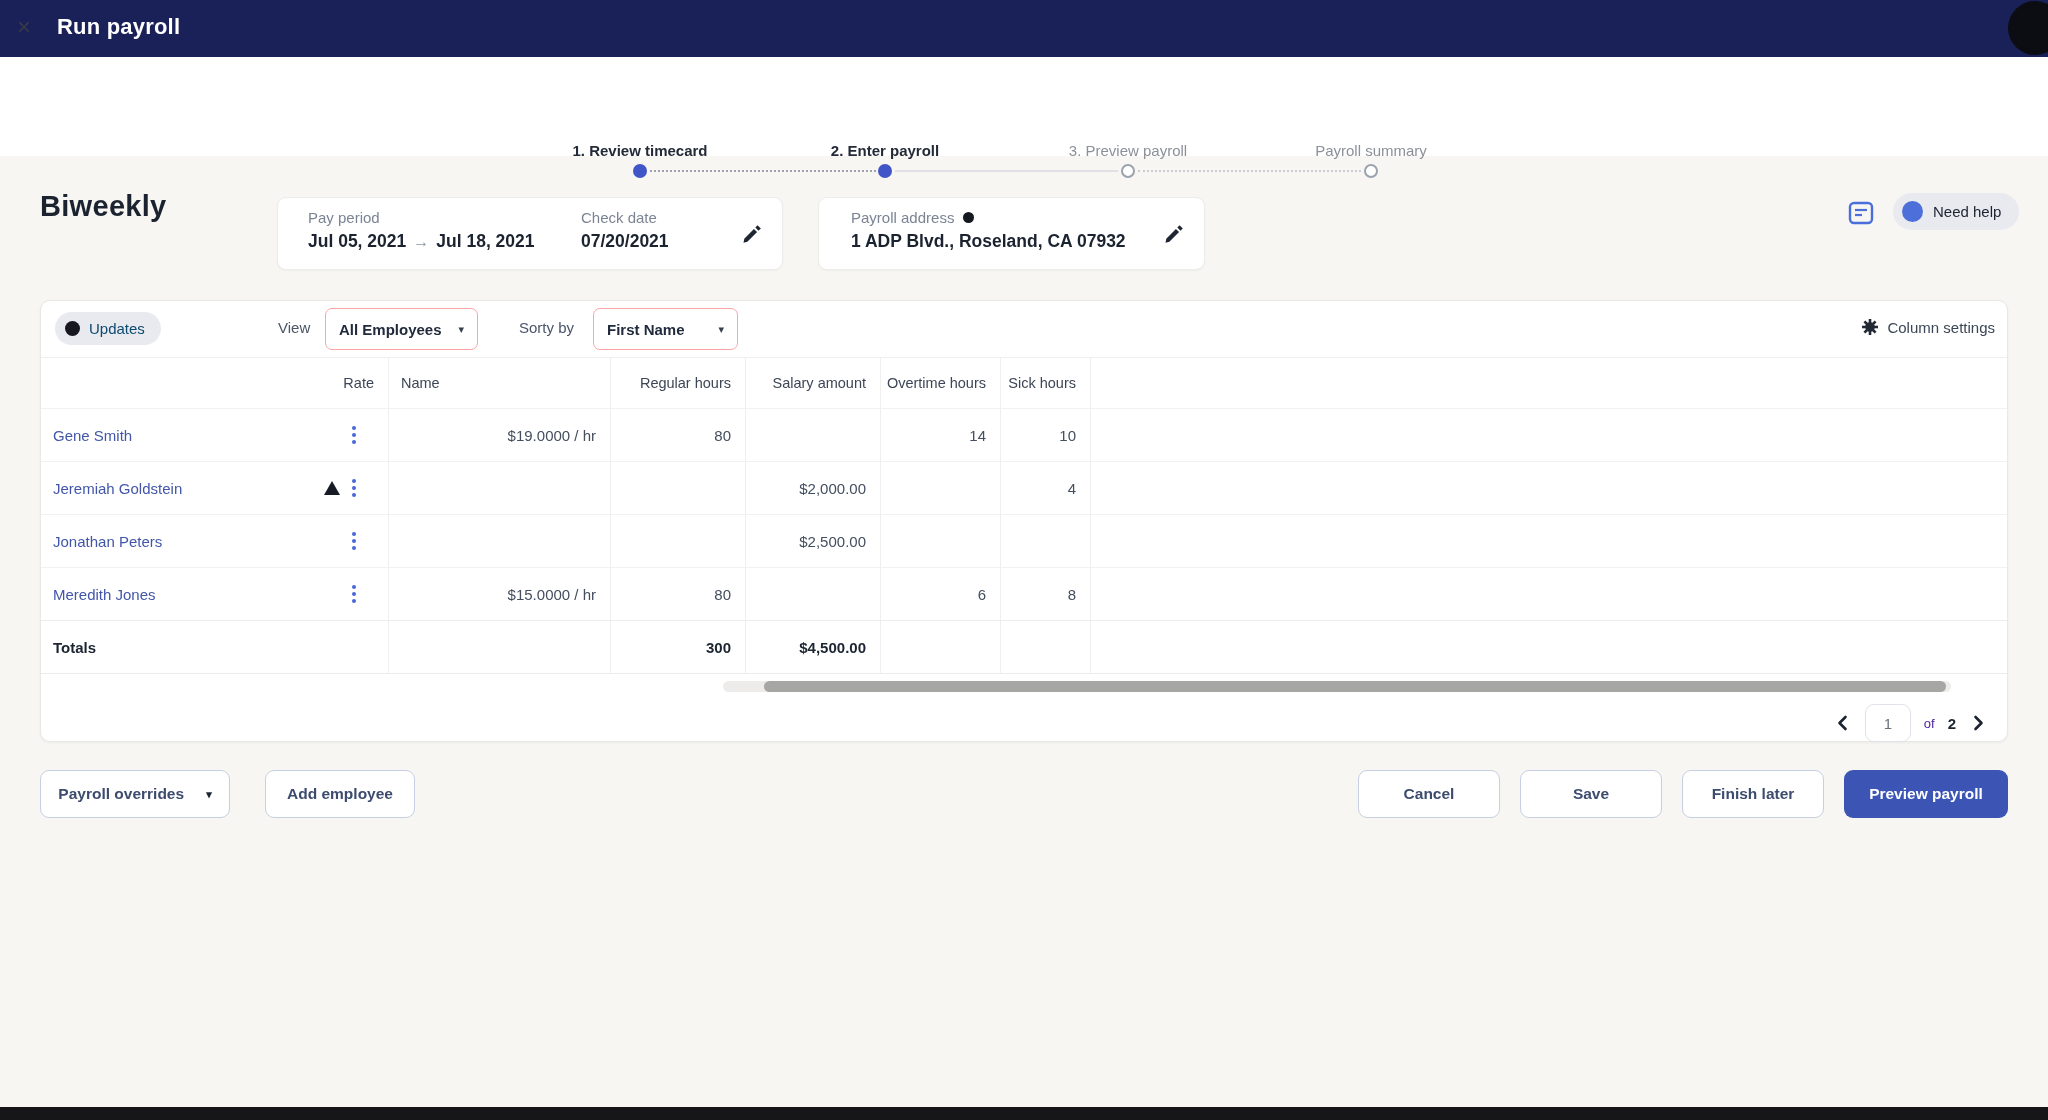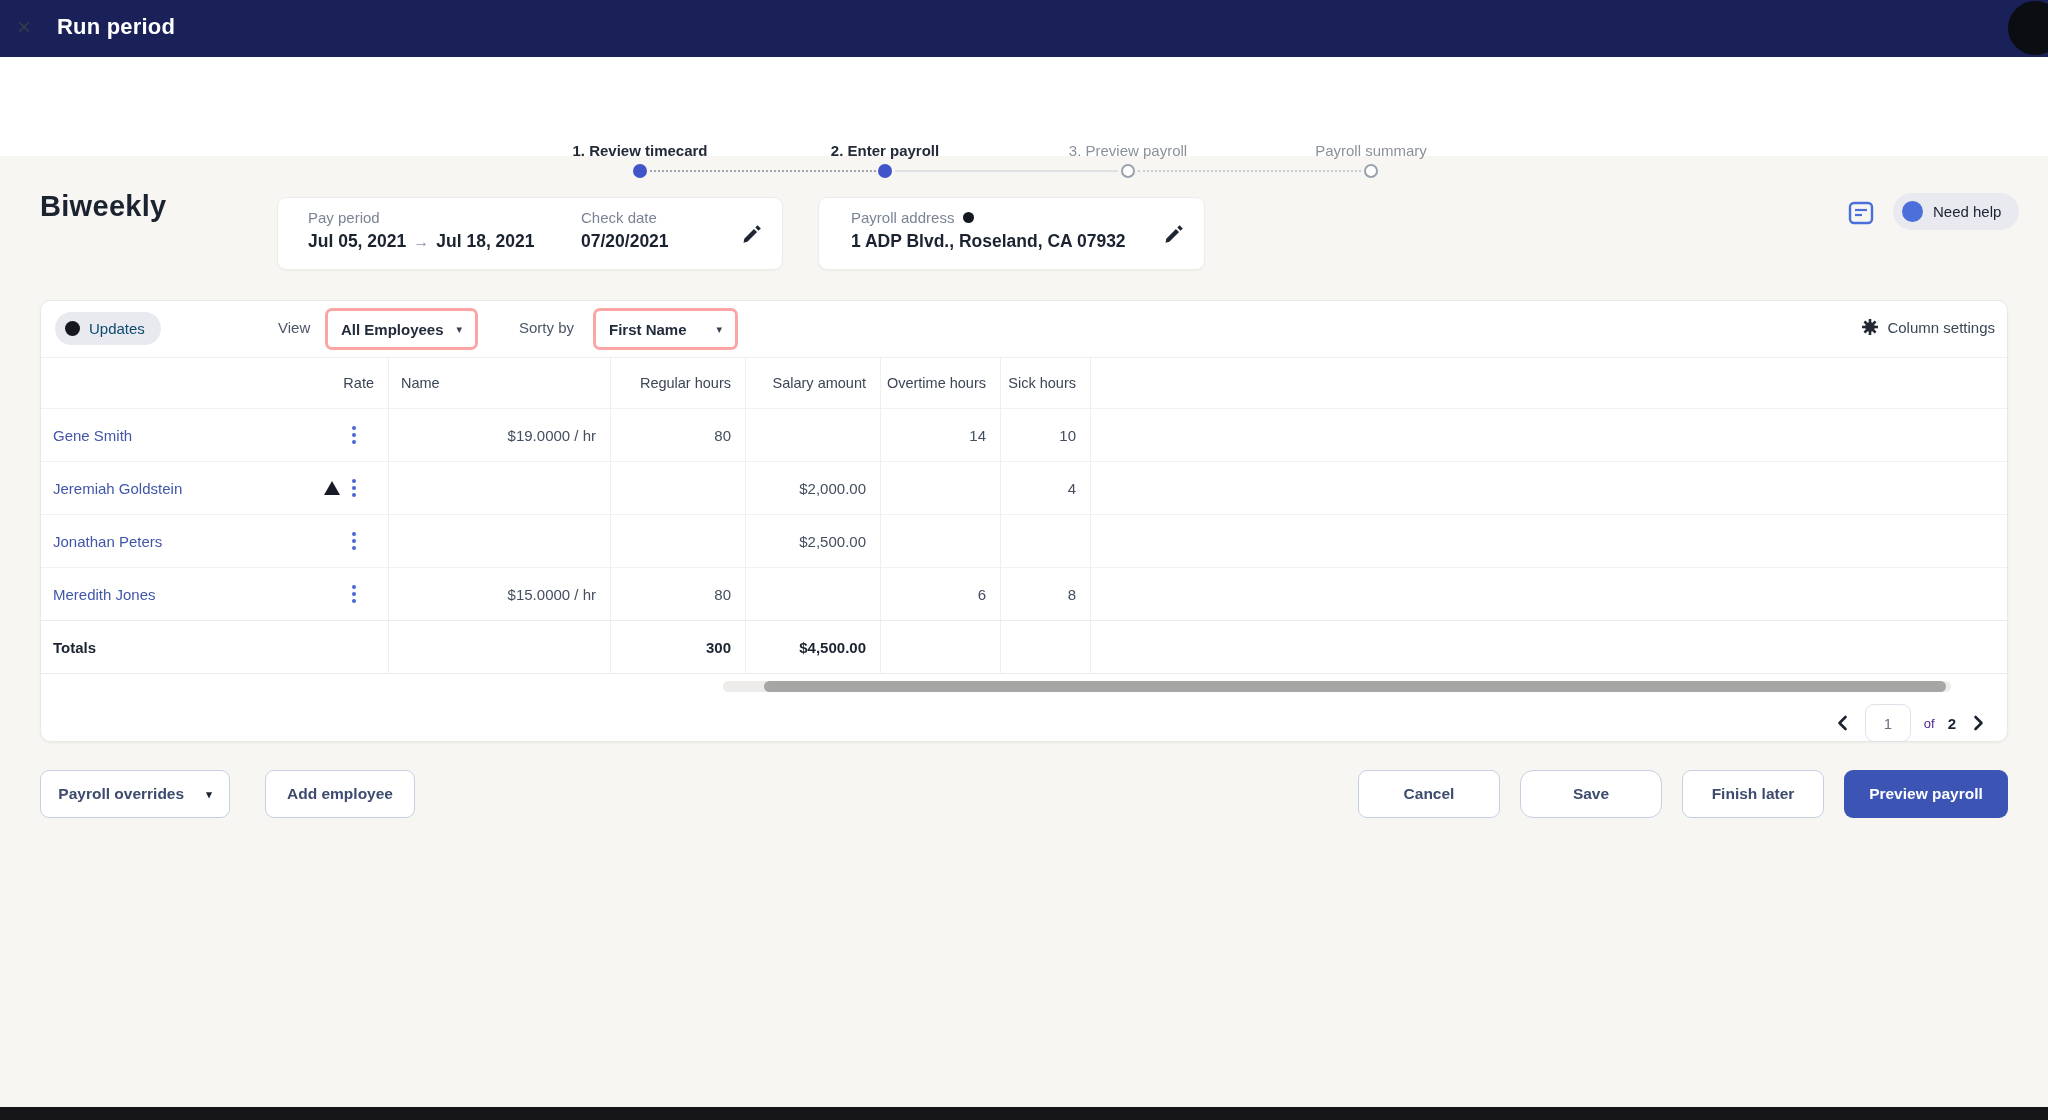--- a/index.html
+++ b/index.html
@@ -49,21 +49,21 @@
   .table-card{position:absolute;left:40px;top:300px;width:1968px;height:442px;background:#fff;
               border:1px solid #e8e8e6;border-radius:10px;box-shadow:0 1px 3px rgba(0,0,0,.05);box-sizing:border-box;}
   .controls{position:relative;height:56px;}
   .updates-pill{position:absolute;left:14px;top:11px;height:33px;padding:0 16px 0 10px;border-radius:17px;
                 background:#e8eaef;display:flex;align-items:center;gap:9px;}
   .updates-dot{width:15px;height:15px;border-radius:50%;background:#15181e;}
   .updates-text{font-size:15px;color:#0c4a6e;}
   .ctl-label{position:absolute;top:18px;font-size:15px;color:#4a5568;}
   .lbl-view{left:237px;}
   .lbl-sort{left:478px;}
-  .dropdown{position:absolute;top:7px;height:42px;border:3px solid #fca5a5;border-radius:7px;background:#fff;
+  .dropdown{position:absolute;top:7px;height:42px;border:1px solid #fca5a5;border-radius:7px;background:#fff;
             display:flex;align-items:center;justify-content:space-between;padding:0 13px;box-sizing:border-box;cursor:pointer;}
   .dd-view{left:284px;width:153px;}
   .dd-sort{left:552px;width:145px;}
   .dd-value{font-size:15px;font-weight:600;color:#222b3c;white-space:nowrap;}
   .caret{font-size:11px;color:#38404f;margin-left:8px;}
   .col-settings{position:absolute;right:12px;top:17px;display:flex;align-items:center;gap:8px;cursor:pointer;}
   .col-settings-text{font-size:15px;color:#3b4656;}
 
   
   .grid-row{display:grid;grid-template-columns:348px 222px 135px 135px 120px 90px 1fr;}
@@ -95,35 +95,35 @@
   .of-label{font-size:13px;color:#4c1d95;}
   .total-pages{font-size:15px;font-weight:bold;color:#1b2430;}
 
   
   .btn{position:absolute;top:770px;height:48px;border-radius:9px;border:1.5px solid #c6d0e2;background:#fff;
        color:#3c4b6e;font-weight:bold;font-size:15.5px;display:flex;align-items:center;justify-content:center;
        box-sizing:border-box;cursor:pointer;gap:22px;}
   .btn-overrides{left:40px;width:190px;}
   .btn-add{left:265px;width:150px;}
   .btn-cancel{left:1358px;width:142px;}
-  .btn-save{left:1520px;width:142px;border-radius:13px;}
+  .btn-save{left:1520px;width:142px;}
   .btn-finish{left:1682px;width:142px;}
   .btn-preview{left:1844px;width:164px;background:#3c55b5;border:none;color:#ffffff;}
   .btn .caret{color:#1b2430;margin-left:0;}
 
   .bottom-strip{position:absolute;left:0;bottom:0;width:100%;height:13px;background:#161619;}
 </style>
 </head>
 <body>
 
 <div class="page">
 
   <div class="topbar">
     <span class="close-x">×</span>
-    <span class="topbar-title">Run period</span>
+    <span class="topbar-title">Run payroll</span>
     <span class="profile-circle"></span>
   </div>
 
   <div class="stepper-band">
     <div class="connector conn-a" style="left:650px;width:226px;"></div>
     <div class="connector conn-b" style="left:895px;width:223px;"></div>
     <div class="connector conn-c" style="left:1138px;width:223px;"></div>
 
     <div class="step-label done" style="left:640px;">1. Review timecard</div>
     <div class="step-dot filled" style="left:640px;"></div>

